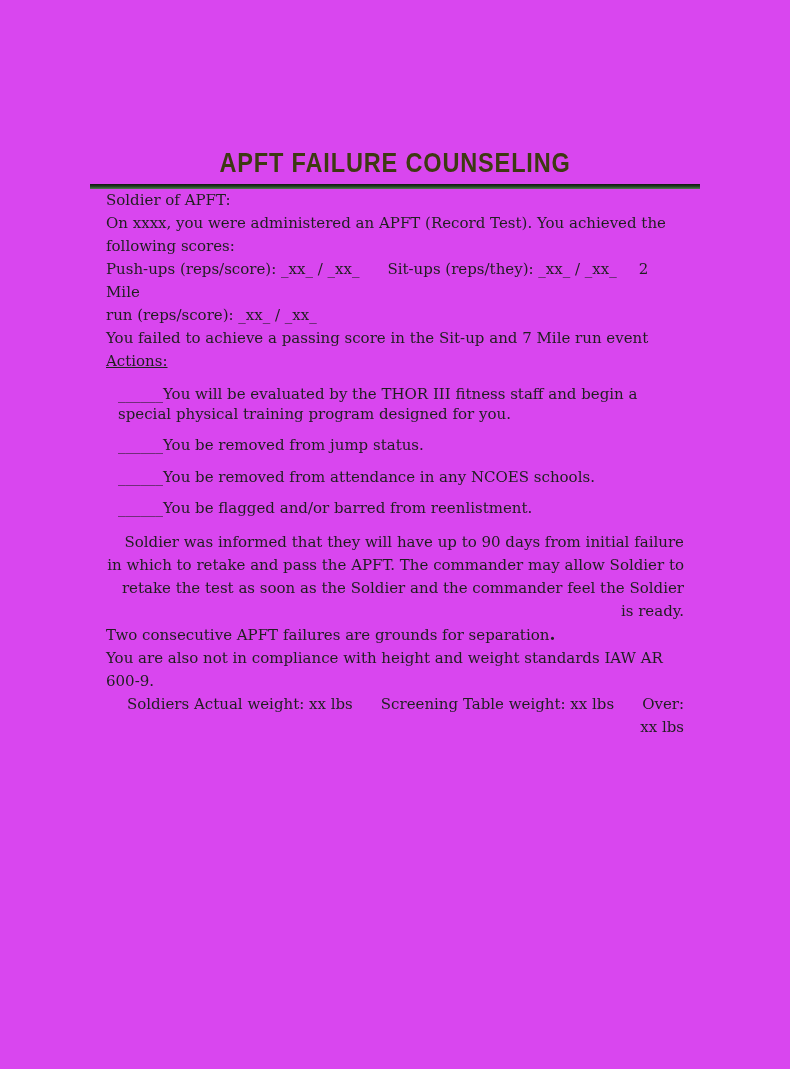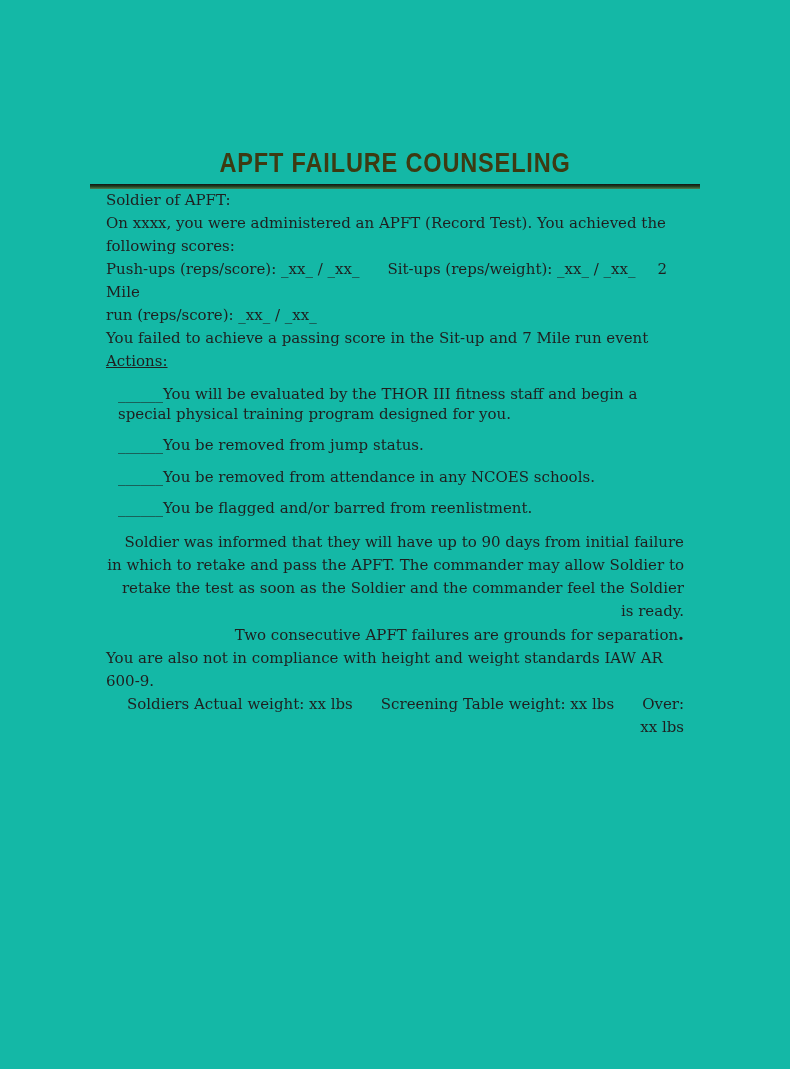--- a/index.html
+++ b/index.html
@@ -5,21 +5,21 @@
   html, body {
     margin: 0;
     padding: 0;
     background: #ffffff;
   }
   .page {
     position: relative;
     width: 790px;
     height: 1069px;
     margin: 0 auto;
-    background: #14b8a6;
+    background: #d946ef;
     font-family: "DejaVu Serif", "Liberation Serif", serif;
     color: #1f1f1f;
     overflow: hidden;
   }
   
   .title-wrap {
     margin-top: 148px;
     text-align: center;
     line-height: 30px;
   }
@@ -48,21 +48,21 @@
   .content p { margin: 0; }
   .p-results   { margin-top: 96px; }
   .p-intro     { margin-top: 12px; }
   .p-scores    { margin-top: 8px;  }
   .p-failure   { margin-top: 43px; }
   .p-actions   { margin-top: 49px; text-decoration: underline; }
   .p-actintro  { margin-top: 11px; }
   .checklist   { margin-top: 8px; line-height: 19.5px; }
   .checklist p { margin: 12px; }
   .p-retake    { margin-top: 45px; text-align: right; }
-  .p-separation{ margin-top: 11px; text-align: right; }
+  .p-separation{ margin-top: 11px; }
   .p-compliance{ margin-top: 54px; }
   .p-weights   { margin-top: 12px; text-align: right; }
   .gap {
     display: inline-block;
     width: 28px;
   }
   .gap-sm {
     display: inline-block;
     width: 22px;
   }
@@ -80,21 +80,21 @@
     <span class="doc-title">APFT FAILURE COUNSELING</span>
   </div>
   <div class="title-rule"></div>
 
   <div class="content">
 
     <p class="p-results">Soldier of APFT:</p>
 
     <p class="p-intro">On xxxx, you were administered an APFT (Record Test). You achieved the following scores:</p>
 
-    <p class="p-scores"><span>Push-ups (reps/score): _xx_ / _xx_</span><span class="gap"></span><span>Sit-ups (reps/weight): _xx_ / _xx_</span><span class="gap-sm"></span><span>2 Mile</span><br><span>run (reps/score): _xx_ / _xx_</span></p>
+    <p class="p-scores"><span>Push-ups (reps/score): _xx_ / _xx_</span><span class="gap"></span><span>Sit-ups (reps/they): _xx_ / _xx_</span><span class="gap-sm"></span><span>2 Mile</span><br><span>run (reps/score): _xx_ / _xx_</span></p>
 
     <p class="p-failure">You failed to achieve a passing score in the Sit-up and 7 Mile run event</p>
 
     <p class="p-actions">Actions:</p>
 
 
     <div class="checklist">
       <p>______You will be evaluated by the THOR III fitness staff and begin a special physical training program designed for you.</p>
       <p>______You be removed from jump status.</p>
       <p>______You be removed from attendance in any NCOES schools.</p>

